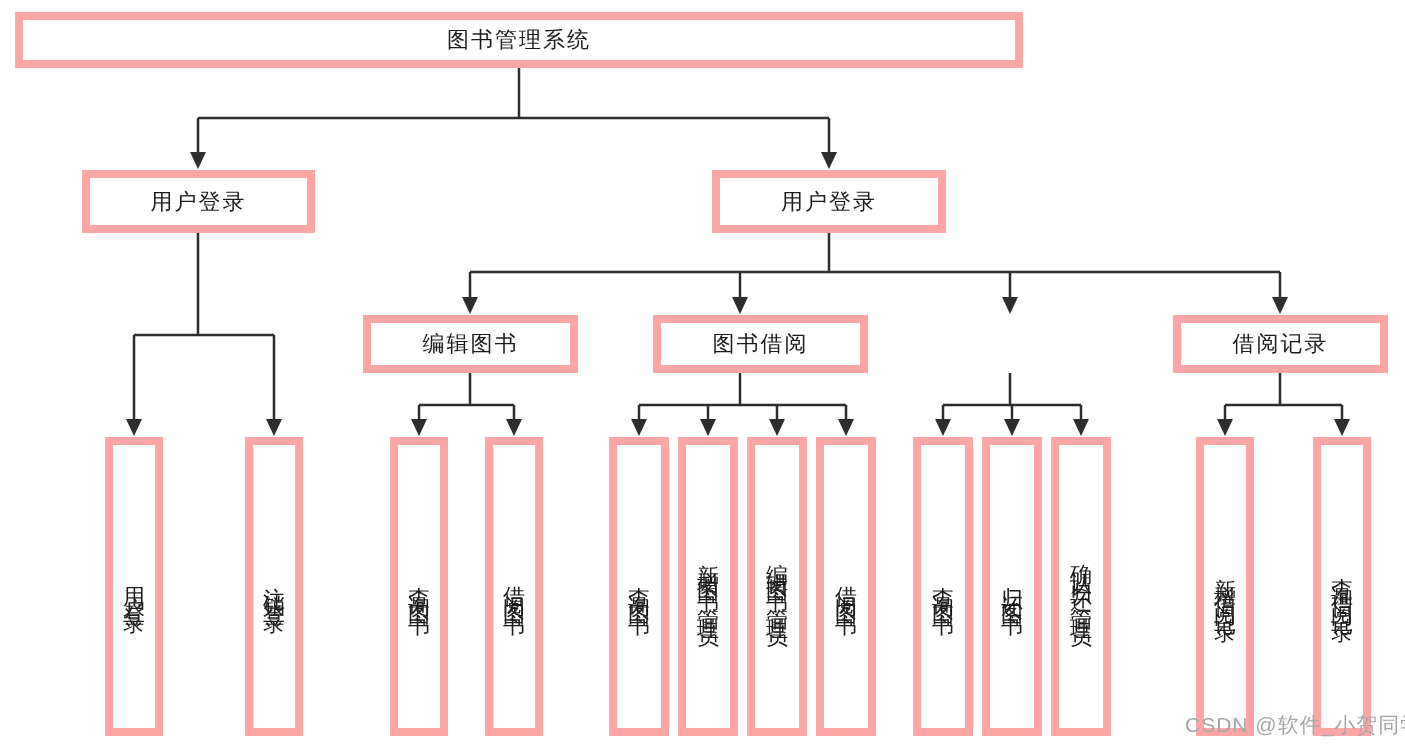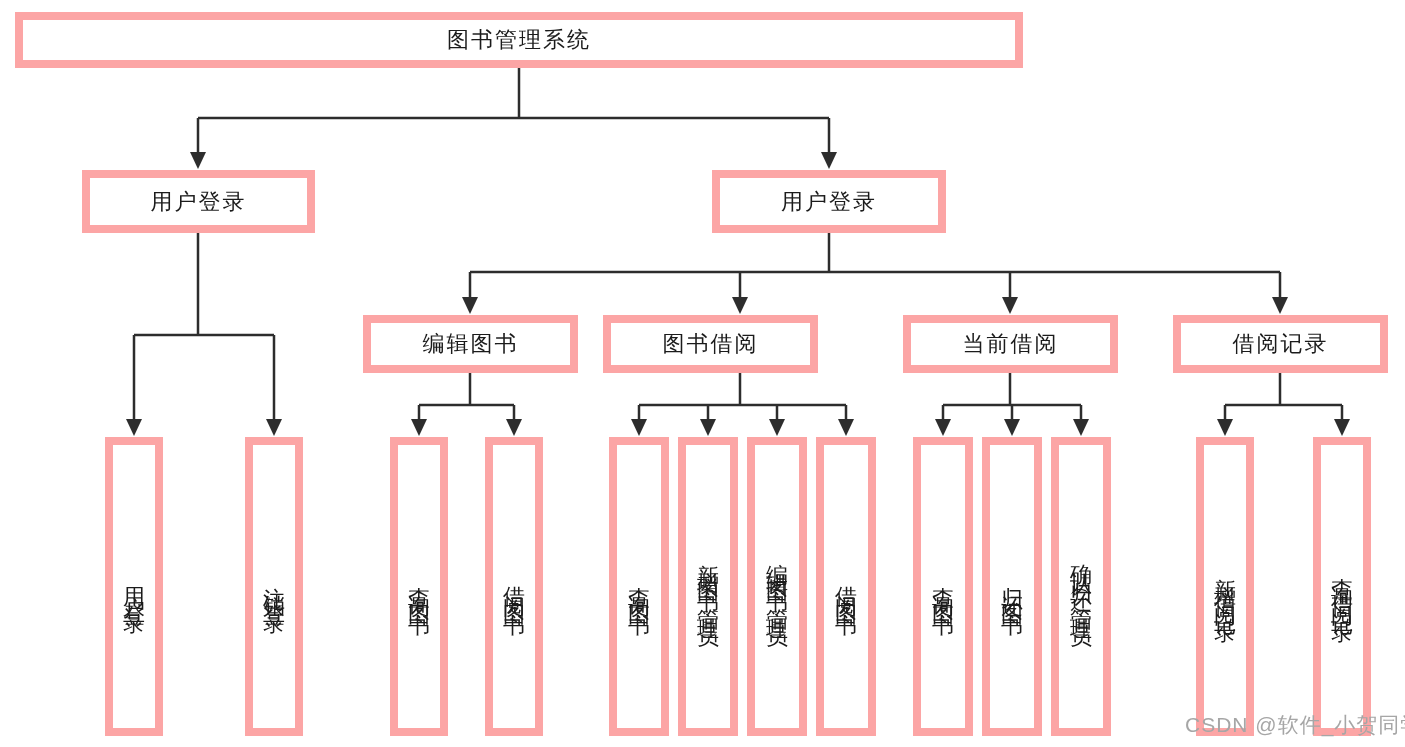--- a/index.html
+++ b/index.html
@@ -37,21 +37,21 @@
     text-orientation: mixed;
     font-size: 22px;
     letter-spacing: 9px;
     line-height: 1.1;
   }
   
   .nd-root { left: 15px;  top: 12px;  width: 1008px; height: 56px; }
   .nd-l2a  { left: 82px;  top: 170px; width: 233px;  height: 63px; }
   .nd-l2b  { left: 712px; top: 170px; width: 234px;  height: 63px; }
   .nd-l3a  { left: 363px; top: 315px; width: 215px;  height: 58px; }
-  .nd-l3b  { left: 603px; top: 315px; width: 215px;  height: 58px; }
+  .nd-l3b  { left: 653px; top: 315px; width: 215px;  height: 58px; }
   .nd-l3c  { left: 903px; top: 315px; width: 215px;  height: 58px; }
   .nd-l3d  { left: 1173px;top: 315px; width: 215px;  height: 58px; }
   .leaf    { top: 437px; height: 299px; width: 58px; }
   .lf-1  { left: 105px; }
   .lf-2  { left: 245px; }
   .lf-3  { left: 390px; }
   .lf-4  { left: 485px; }
   .lf-5  { left: 609px; width: 60px; }
   .lf-6  { left: 678px; width: 60px; }
   .lf-7  { left: 747px; width: 60px; }
@@ -127,23 +127,20 @@
   <div class="node nd-l2b">
     <span class="h-label">用户登录</span>
   </div>
 
   <div class="node nd-l3a">
     <span class="h-label">编辑图书</span>
   </div>
   <div class="node nd-l3b">
     <span class="h-label">图书借阅</span>
   </div>
-  <div class="node nd-l3c">
-    <span class="h-label">当前借阅</span>
-  </div>
   <div class="node nd-l3d">
     <span class="h-label">借阅记录</span>
   </div>
 
   <div class="node leaf lf-1">
     <span class="vtext">用户登录</span>
   </div>
   <div class="node leaf lf-2">
     <span class="vtext">注销登录</span>
   </div>

